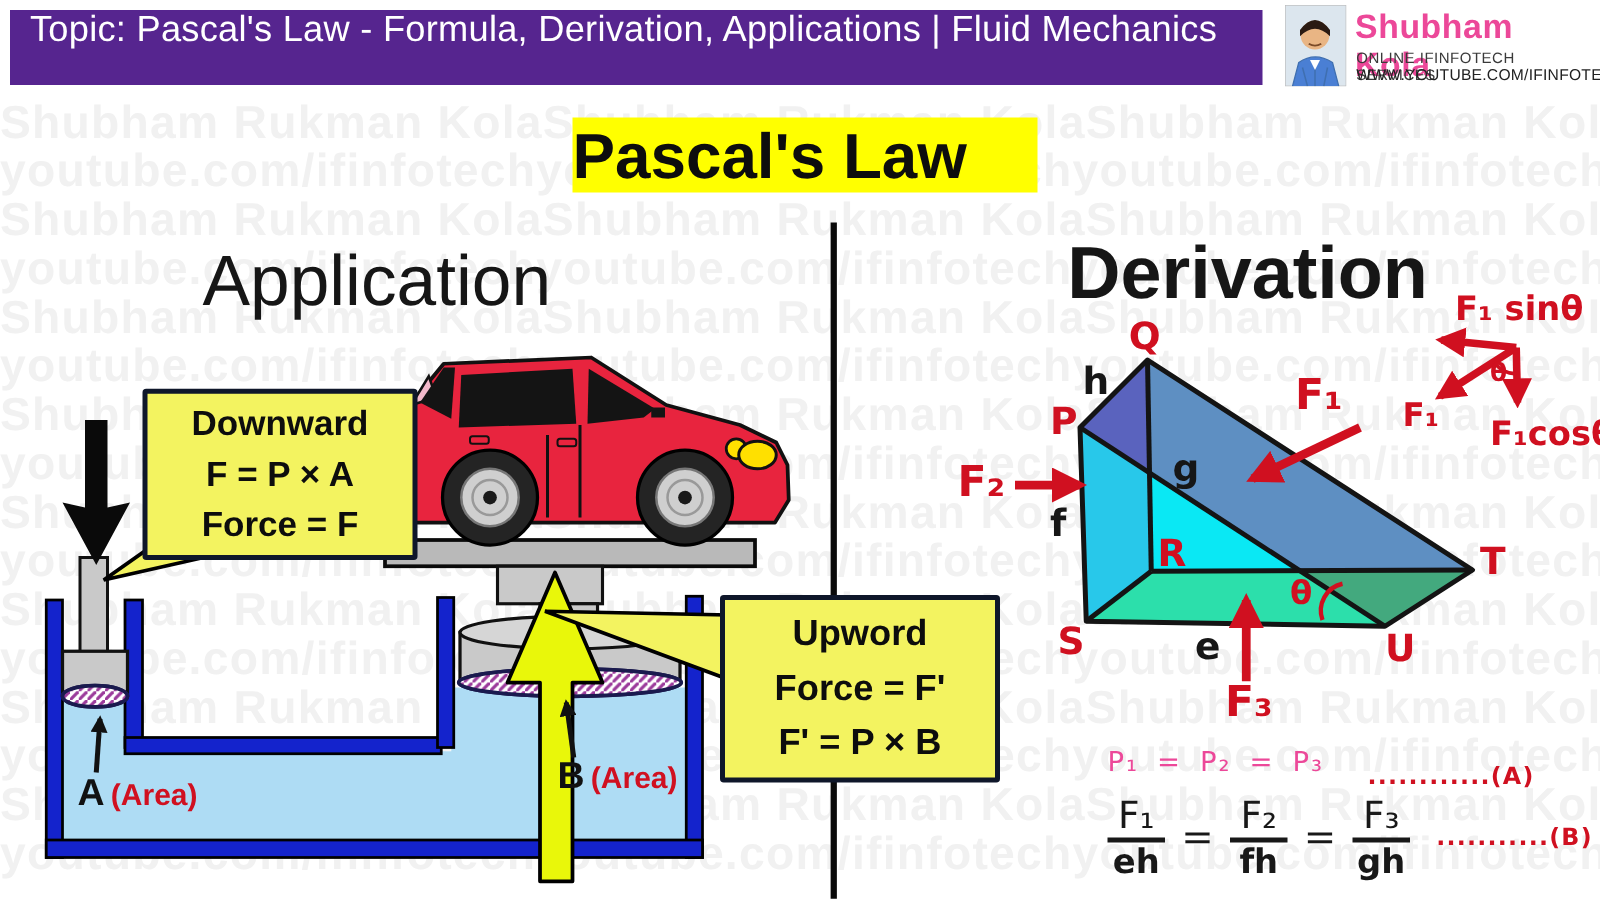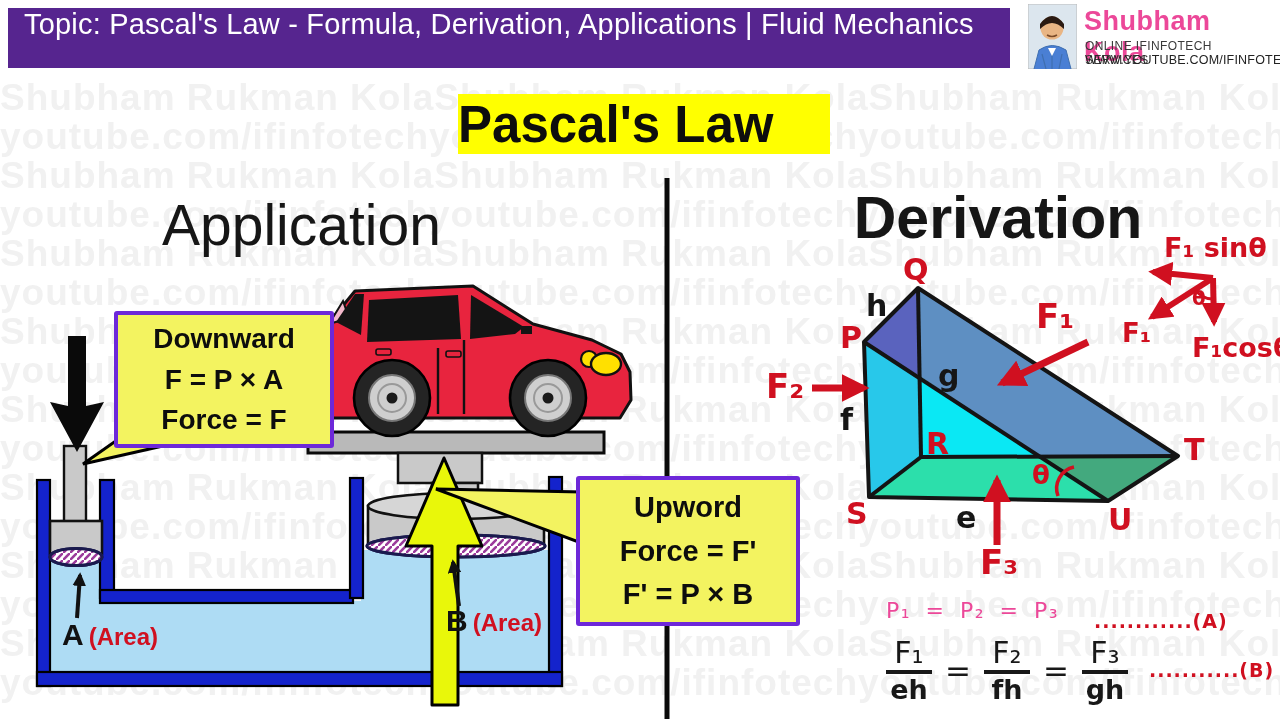--- a/index.html
+++ b/index.html
@@ -29,21 +29,21 @@
   .brand-photo{position:absolute;left:0;top:2px;width:49px;height:65px;}
   .brand-name{position:absolute;left:56px;top:4px;font-size:27px;font-weight:700;color:#ec4899;letter-spacing:.5px;}
   .brand-line1{position:absolute;left:57px;top:37px;font-size:12px;font-weight:400;color:#3a3a3a;letter-spacing:.4px;}
   .brand-line2{position:absolute;left:57px;top:51px;font-size:12.5px;font-weight:400;color:#222;letter-spacing:.2px;}
   
   .banner{left:458px;top:94px;width:372px;height:60px;background:var(--banner-yellow);
     display:flex;align-items:center;justify-content:flex-start;font-size:51px;font-weight:800;color:#0d0d0d;}
   .h-app{left:162px;top:192px;width:330px;text-align:left;font-size:57px;font-weight:400;color:#161616;}
   .h-der{left:846px;top:184px;width:304px;text-align:center;font-size:59px;font-weight:700;color:#161616;}
   
-  .bubble{background:var(--bubble-yellow);border:4px solid #6d28d9;box-sizing:border-box;
+  .bubble{background:var(--bubble-yellow);border:4px solid #0f172a;box-sizing:border-box;
     display:flex;flex-direction:column;justify-content:space-evenly;align-items:center;
     font-weight:700;color:#0d0d0d;border-radius:3px;}
   .bubble-down{left:114px;top:311px;width:220px;height:137px;font-size:28px;}
   .bubble-up{left:576px;top:476px;width:224px;height:150px;font-size:29px;}
   
   .area-label{display:flex;align-items:baseline;gap:5px;}
   .area-letter{font-size:30px;font-weight:700;color:#111;}
   .area-word{font-size:24px;font-weight:600;color:var(--accent-red);}
   
   .eq-a{left:886px;top:598px;font-size:22px;font-weight:500;color:#ec4899;

